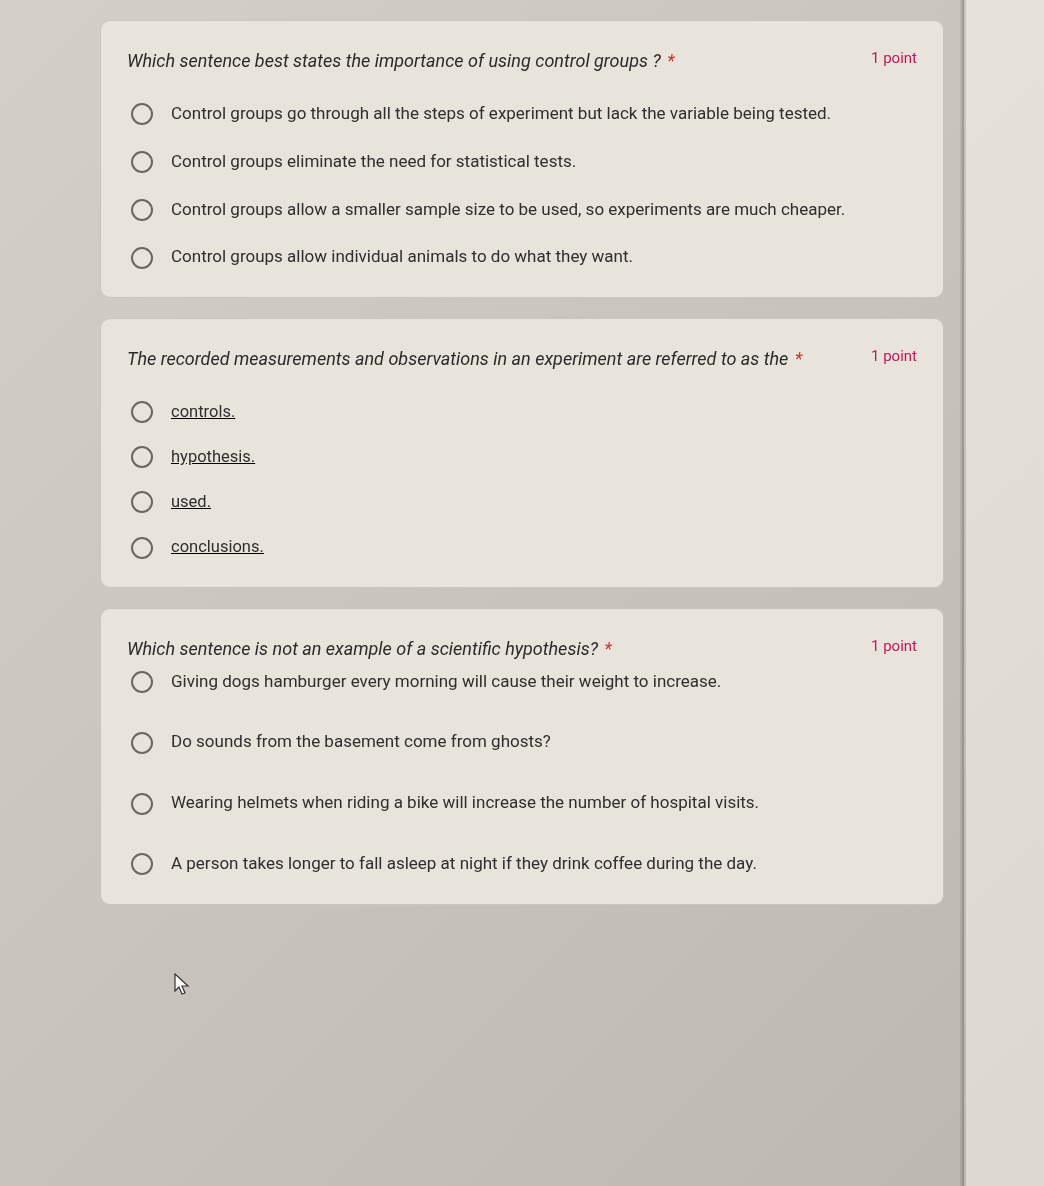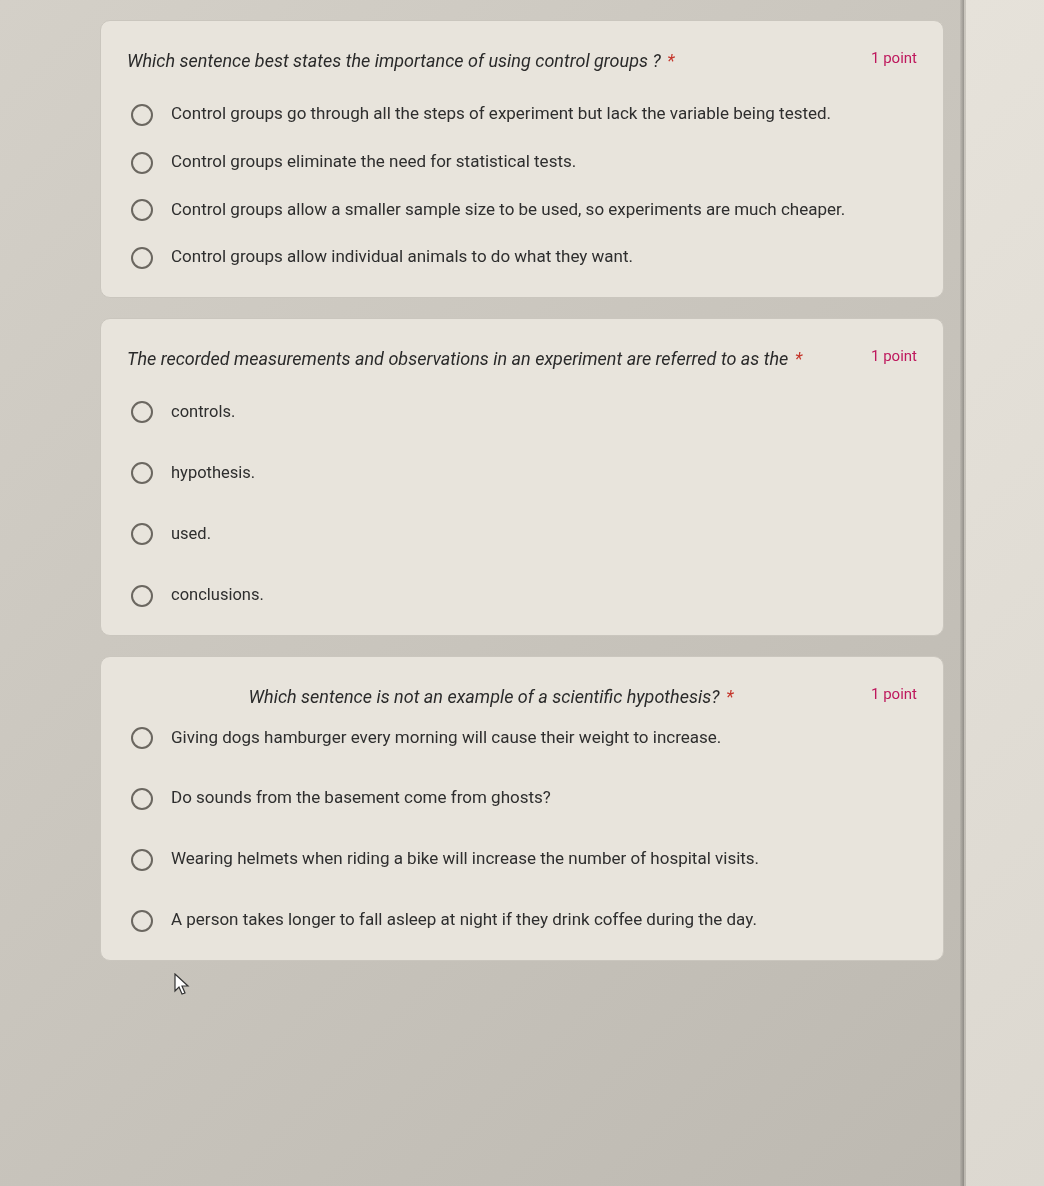--- a/index.html
+++ b/index.html
@@ -52,40 +52,41 @@
       padding-top: 2px;
     }
     .options {
       display: flex;
       flex-direction: column;
       gap: 24px;
       padding-left: 4px;
     }
     .option-row {
       display: flex;
-      align-items: flex-end;
+      align-items: center;
       gap: 18px;
     }
     .radio-button {
       width: 22px;
       height: 22px;
       min-width: 22px;
       border: 2px solid #6b6760;
       border-radius: 50%;
       background: transparent;
       margin-top: 1px;
       cursor: pointer;
     }
     .option-text {
       font-size: 17px;
       color: #2e2e2e;
       line-height: 1.4;
     }
     .options-compact {
-      gap: 38px;
+      gap: 22px;
+      text-decoration: underline;
     }
     .options-compact .option-text {
       font-size: 16.5px;
     }
     .right-edge {
       position: absolute;
       right: 80px;
       top: 0;
       bottom: 0;
       width: 4px;
@@ -164,21 +165,21 @@
         <div class="option-text">used.</div>
       </div>
       <div class="option-row">
         <div class="radio-button"></div>
         <div class="option-text">conclusions.</div>
       </div>
     </div>
   </div>
 
   <div class="question-card">
-    <div class="question-header" style="margin-bottom:16px;text-align:center;">
+    <div class="question-header" style="margin-bottom:8px;">
       <div class="question-text">
         <span>Which sentence is not an example of a scientific hypothesis?</span>
         <span class="required-mark">*</span>
       </div>
       <div class="points-label">1 point</div>
     </div>
     <div class="options" style="gap:37px;">
       <div class="option-row">
         <div class="radio-button"></div>
         <div class="option-text">Giving dogs hamburger every morning will cause their weight to increase.</div>

